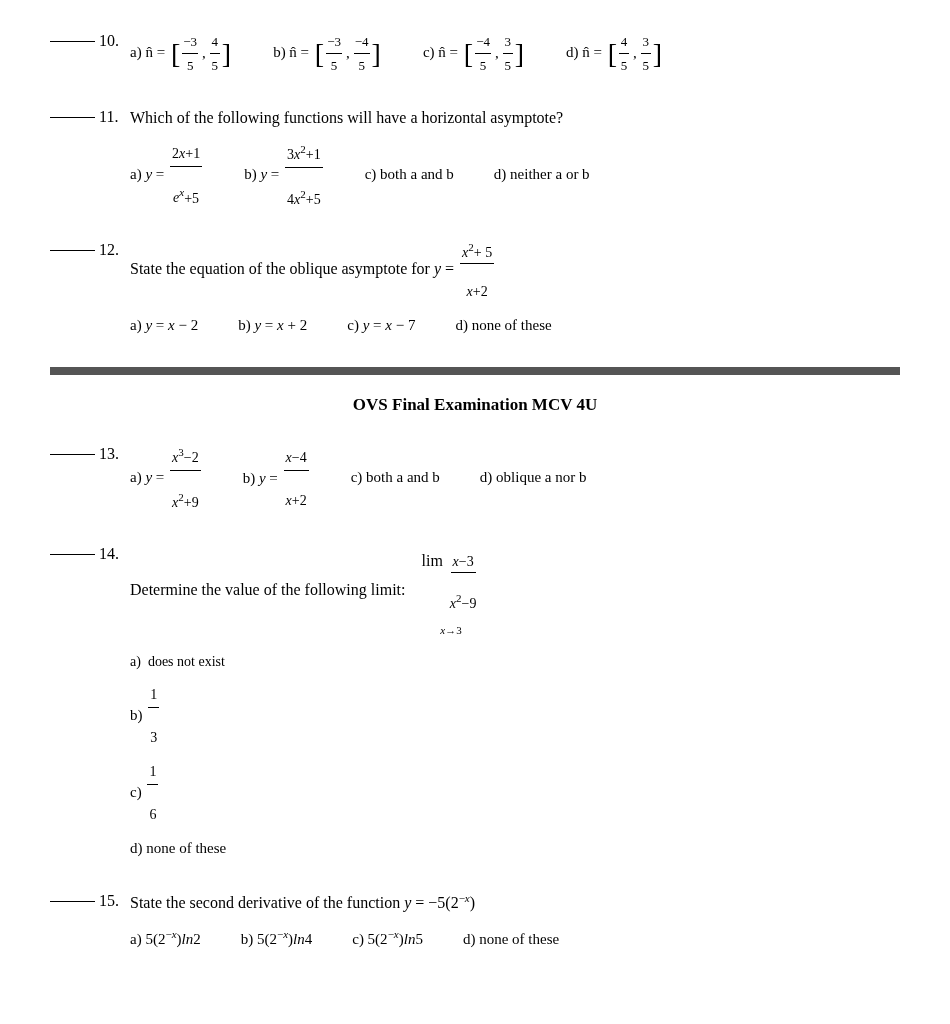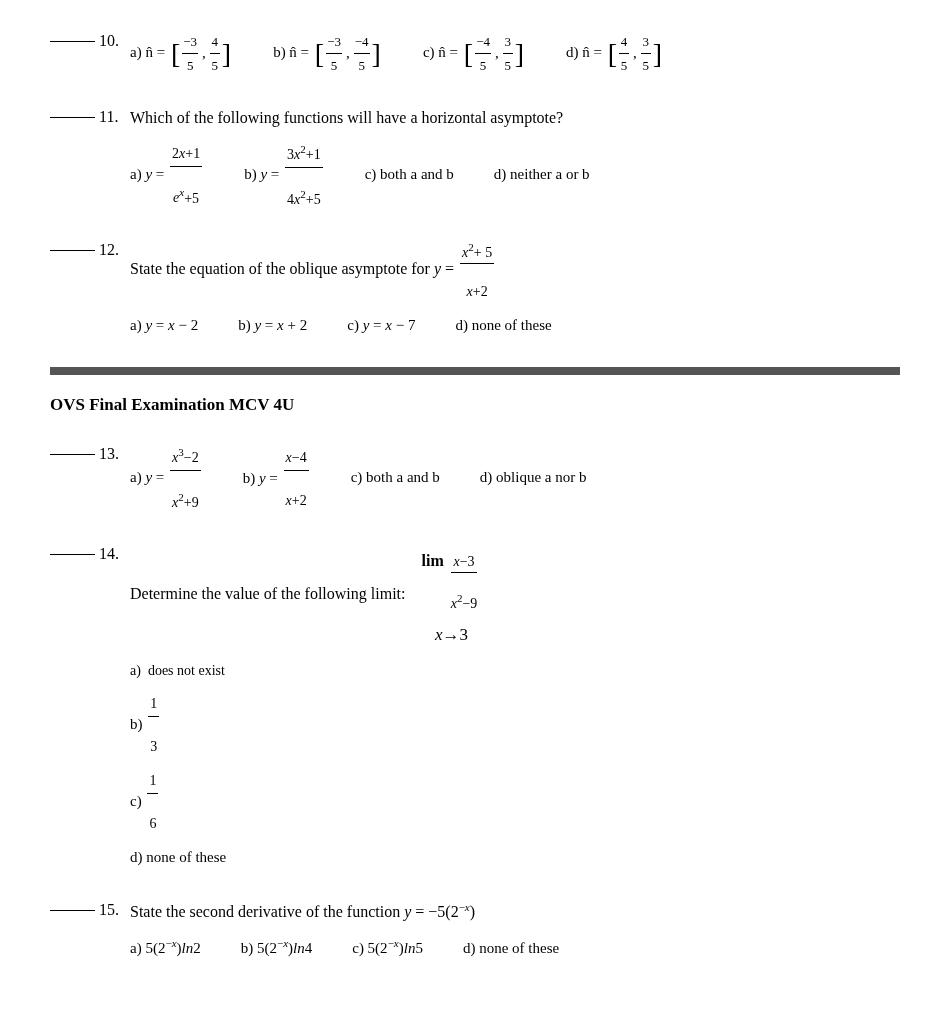--- a/index.html
+++ b/index.html
@@ -112,20 +112,21 @@
       padding: 0 1px;
       text-align: center;
     }
     .divider-bar {
       width: 100%;
       height: 8px;
       background: #555;
       margin: 20px 0;
     }
     .center-title {
+      text-align: center;
       font-size: 17px;
       font-weight: bold;
       margin: 20px 0 28px 0;
     }
     sup {
       font-size: 11px;
     }
   </style>
 </head>
 <body>
@@ -316,27 +317,27 @@
 
   <div class="question-block">
     <div class="q-number">
       <span class="q-number-line"></span>14.
     </div>
     <div class="q-content">
       <div class="q-text">
         Determine the value of the following limit: &nbsp;&nbsp;
         <span style="display:inline-flex; flex-direction:column; align-items:center; vertical-align:middle; font-size:14px;">
           <span style="display:inline-flex; align-items:baseline; gap:3px;">
-            <span style="font-size:16px;font-weight:bold;">lim</span>
+            <span style="font-size:16px;">lim</span>
             <span class="fraction" style="margin:8px 2px;">
               <span class="num"><span style="font-style:italic;">x</span>−3</span>
               <span class="den"><span style="font-style:italic;">x</span><sup>2</sup>−9</span>
             </span>
           </span>
-          <span style="font-size:17px; margin-top:1px;"><span style="font-style:italic;">x</span>→3</span>
+          <span style="font-size:11px; margin-top:1px;"><span style="font-style:italic;">x</span>→3</span>
         </span>
       </div>
       <div class="q-options" style="margin-top:8px;flex-direction:column;">
         <span class="q-option" style="font-size:14px;">
           a) &nbsp;does not exist
         </span>
         <span class="q-option">
           b)
           <span class="fraction">
             <span class="num">1</span>

